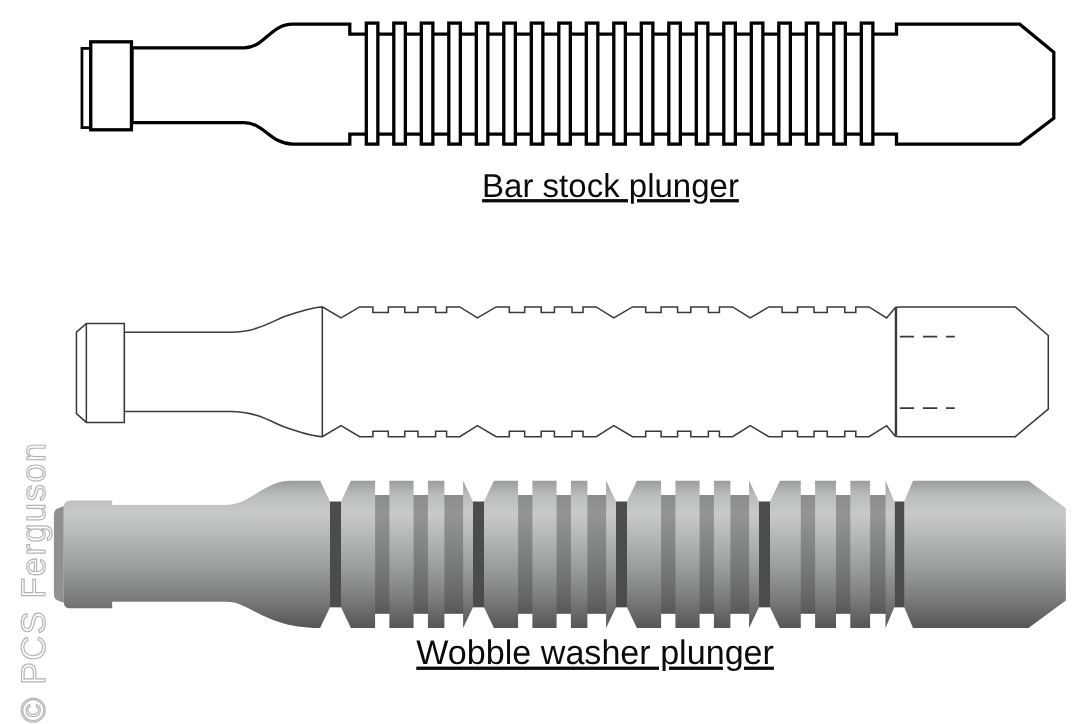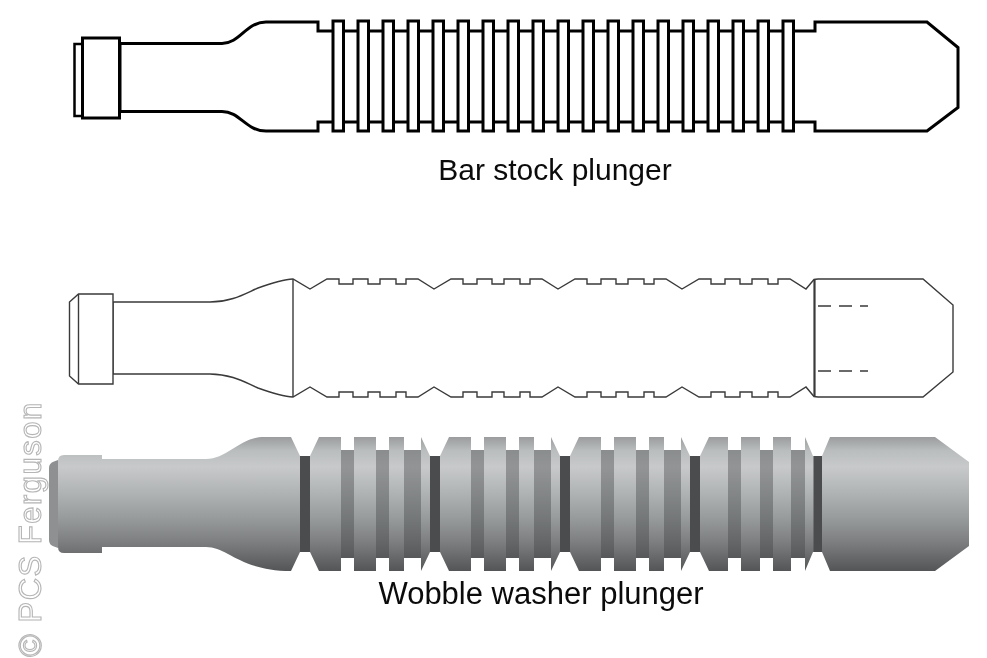--- a/index.html
+++ b/index.html
@@ -9,20 +9,21 @@
     background:#ffffff;
     overflow:hidden;
     font-family:"Liberation Sans", sans-serif;
   }
   .stage svg{position:absolute;left:0;top:0;}
   .caption{
     position:absolute;
     text-align:center;
     color:#0b0b0b;
     font-family:"Liberation Sans", sans-serif;
+    text-decoration:underline;
   }
   .caption-top{ top:153px; left:305px; width:500px; font-size:30px; }
   .caption-bottom{ top:576px; left:291px; width:500px; font-size:31px; }
 </style>
 </head>
 <body>
 
 <div class="stage">
 
   <svg width="987" height="658" viewBox="0 0 987 658">

